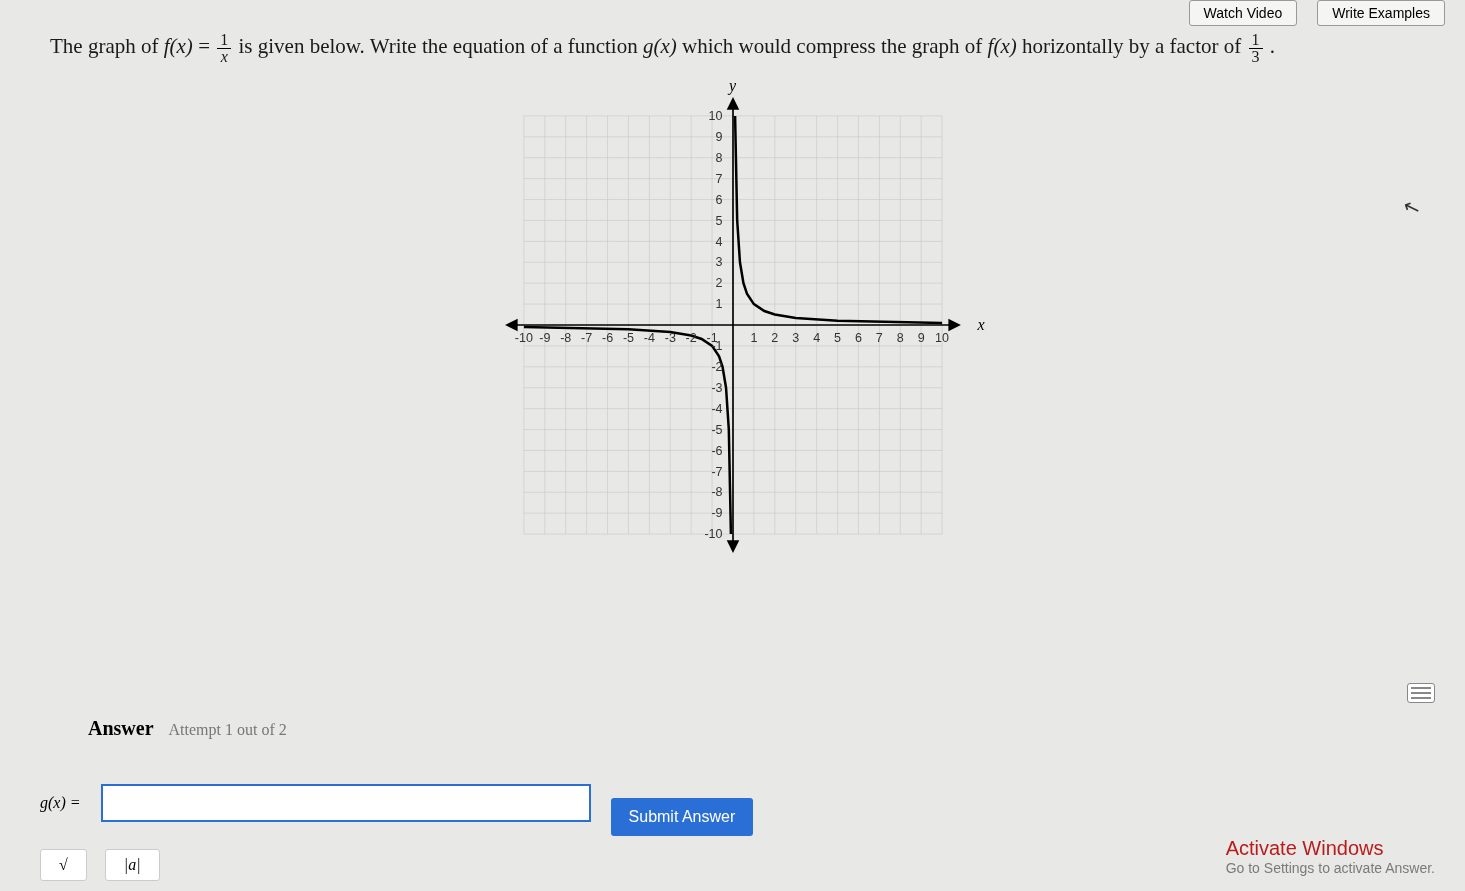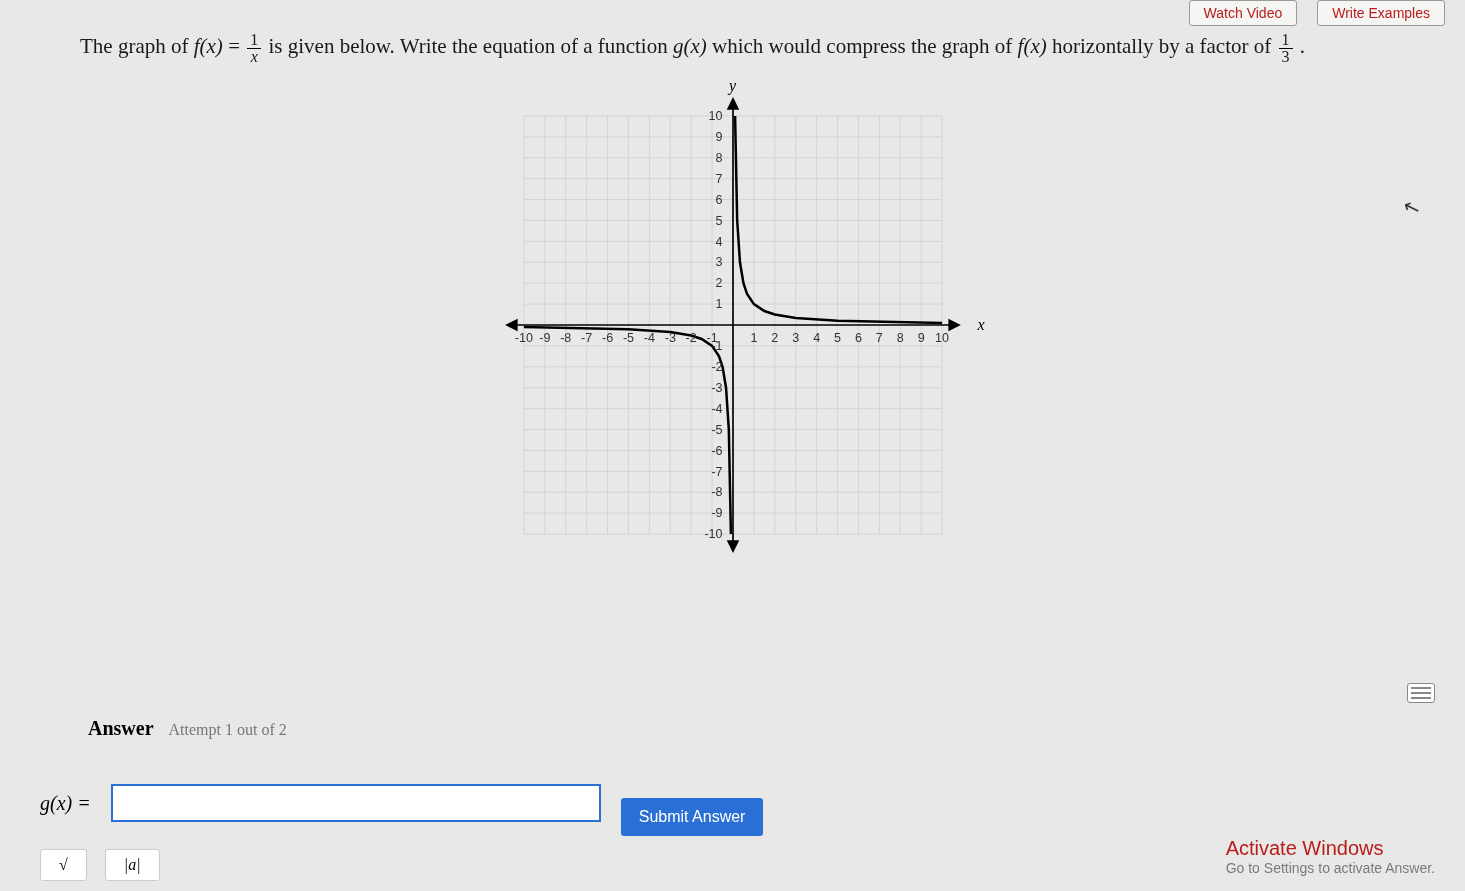--- a/index.html
+++ b/index.html
@@ -16,29 +16,28 @@
   top: 0; right: 0;
   display: flex;
   gap: 20px;
   padding: 0 20px;
 }
 .top-btn {
   border: 1px solid #999;
   background: #f5f5f3;
   padding: 4px 14px;
   font-size: 14px;
-  color: #b91c1c;
+  color: #000000;
   border-radius: 3px;
 }
 .question {
   padding: 30px 40px 10px 50px;
   font-size: 21px;
   color: #1a1a1a;
   line-height: 1.6;
-  margin-left: 30px;
 }
 .math { font-style: italic; font-family: Georgia, serif; }
 .frac {
   display: inline-block;
   vertical-align: middle;
   text-align: center;
   font-size: 16px;
   line-height: 1;
   margin: 0 2px;
 }
@@ -74,21 +73,21 @@
   font-size: 20px;
   margin-left: 48px;
 }
 .attempt { color: #777; font-size: 16px; margin-left: 10px; font-weight: normal; }
 .input-row {
   margin-top: 30px;
   display: flex;
   align-items: center;
   gap: 20px;
 }
-.gx-label { font-size: 20px; font-style: italic; font-family: Georgia, serif; }
+.gx-label { font-size: 16px; font-style: italic; font-family: Georgia, serif; }
 .answer-input {
   width: 490px;
   height: 38px;
   border: 2px solid #2a6fd6;
   background: #fff;
   padding: 4px 8px;
   font-size: 18px;
 }
 .submit {
   background: #2a6fd6;

